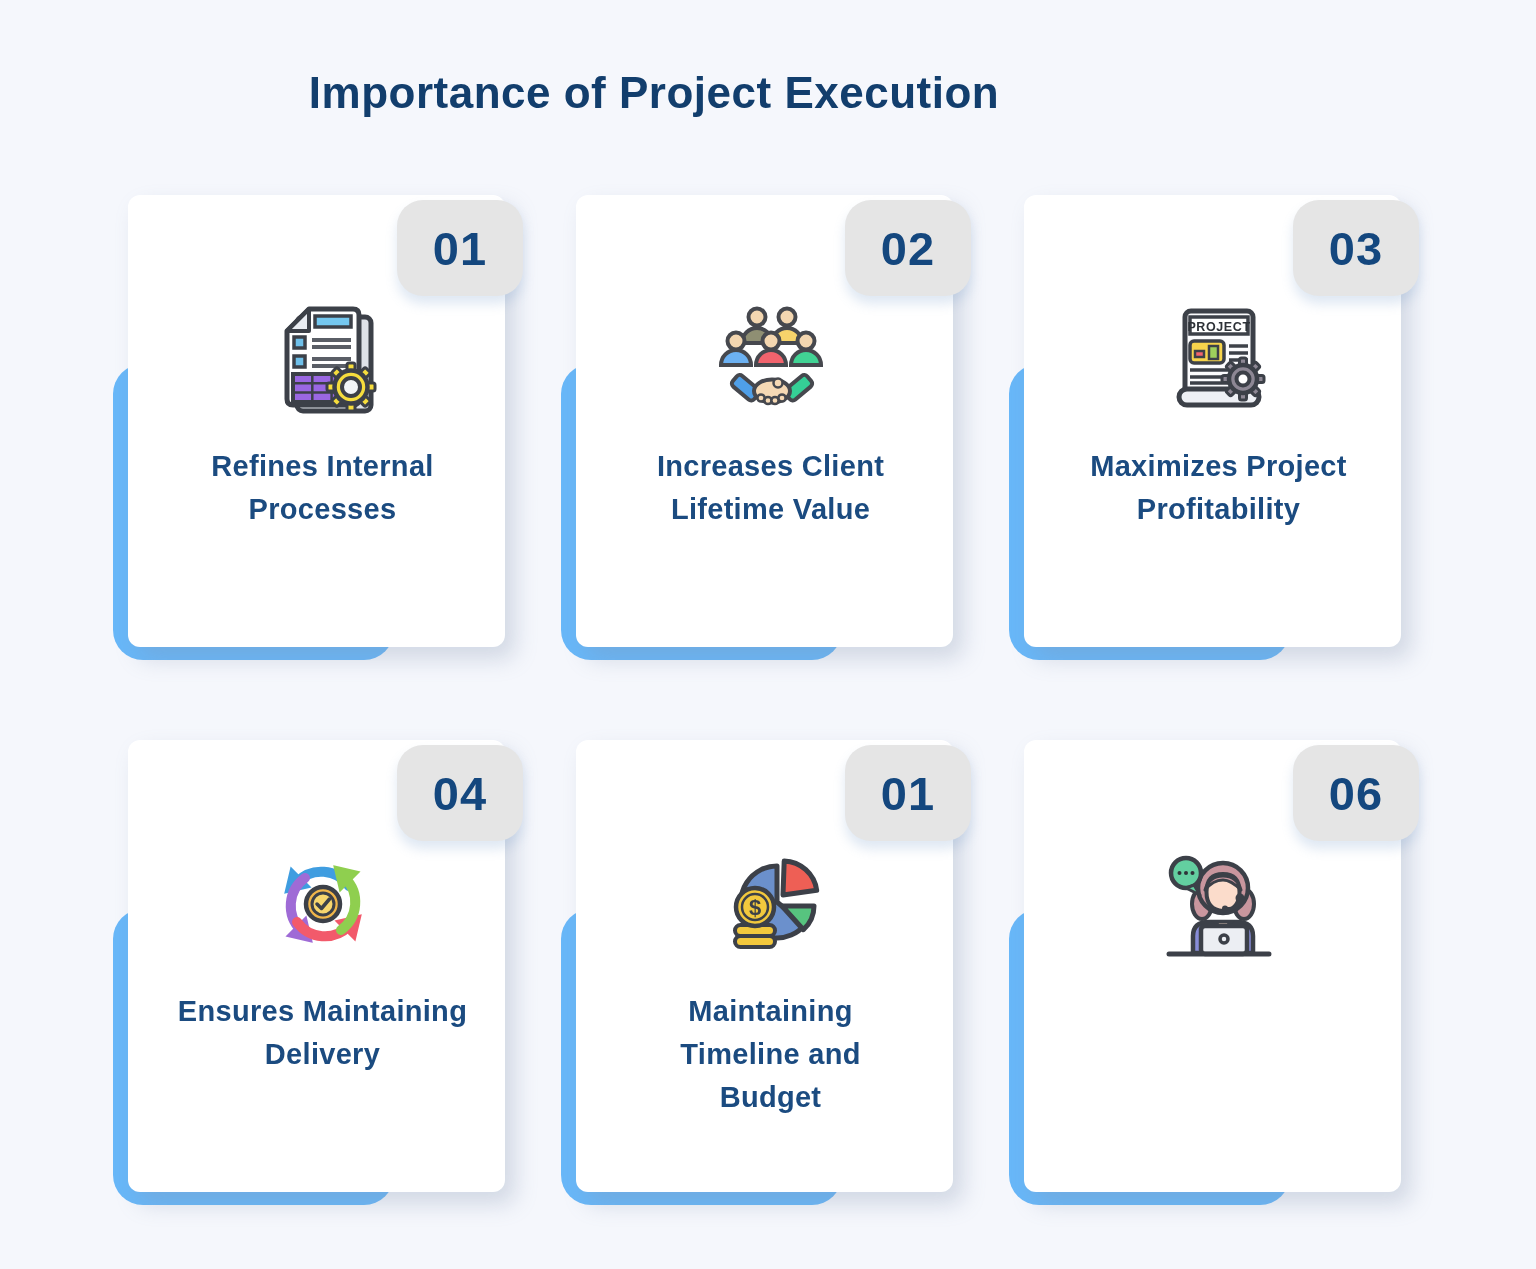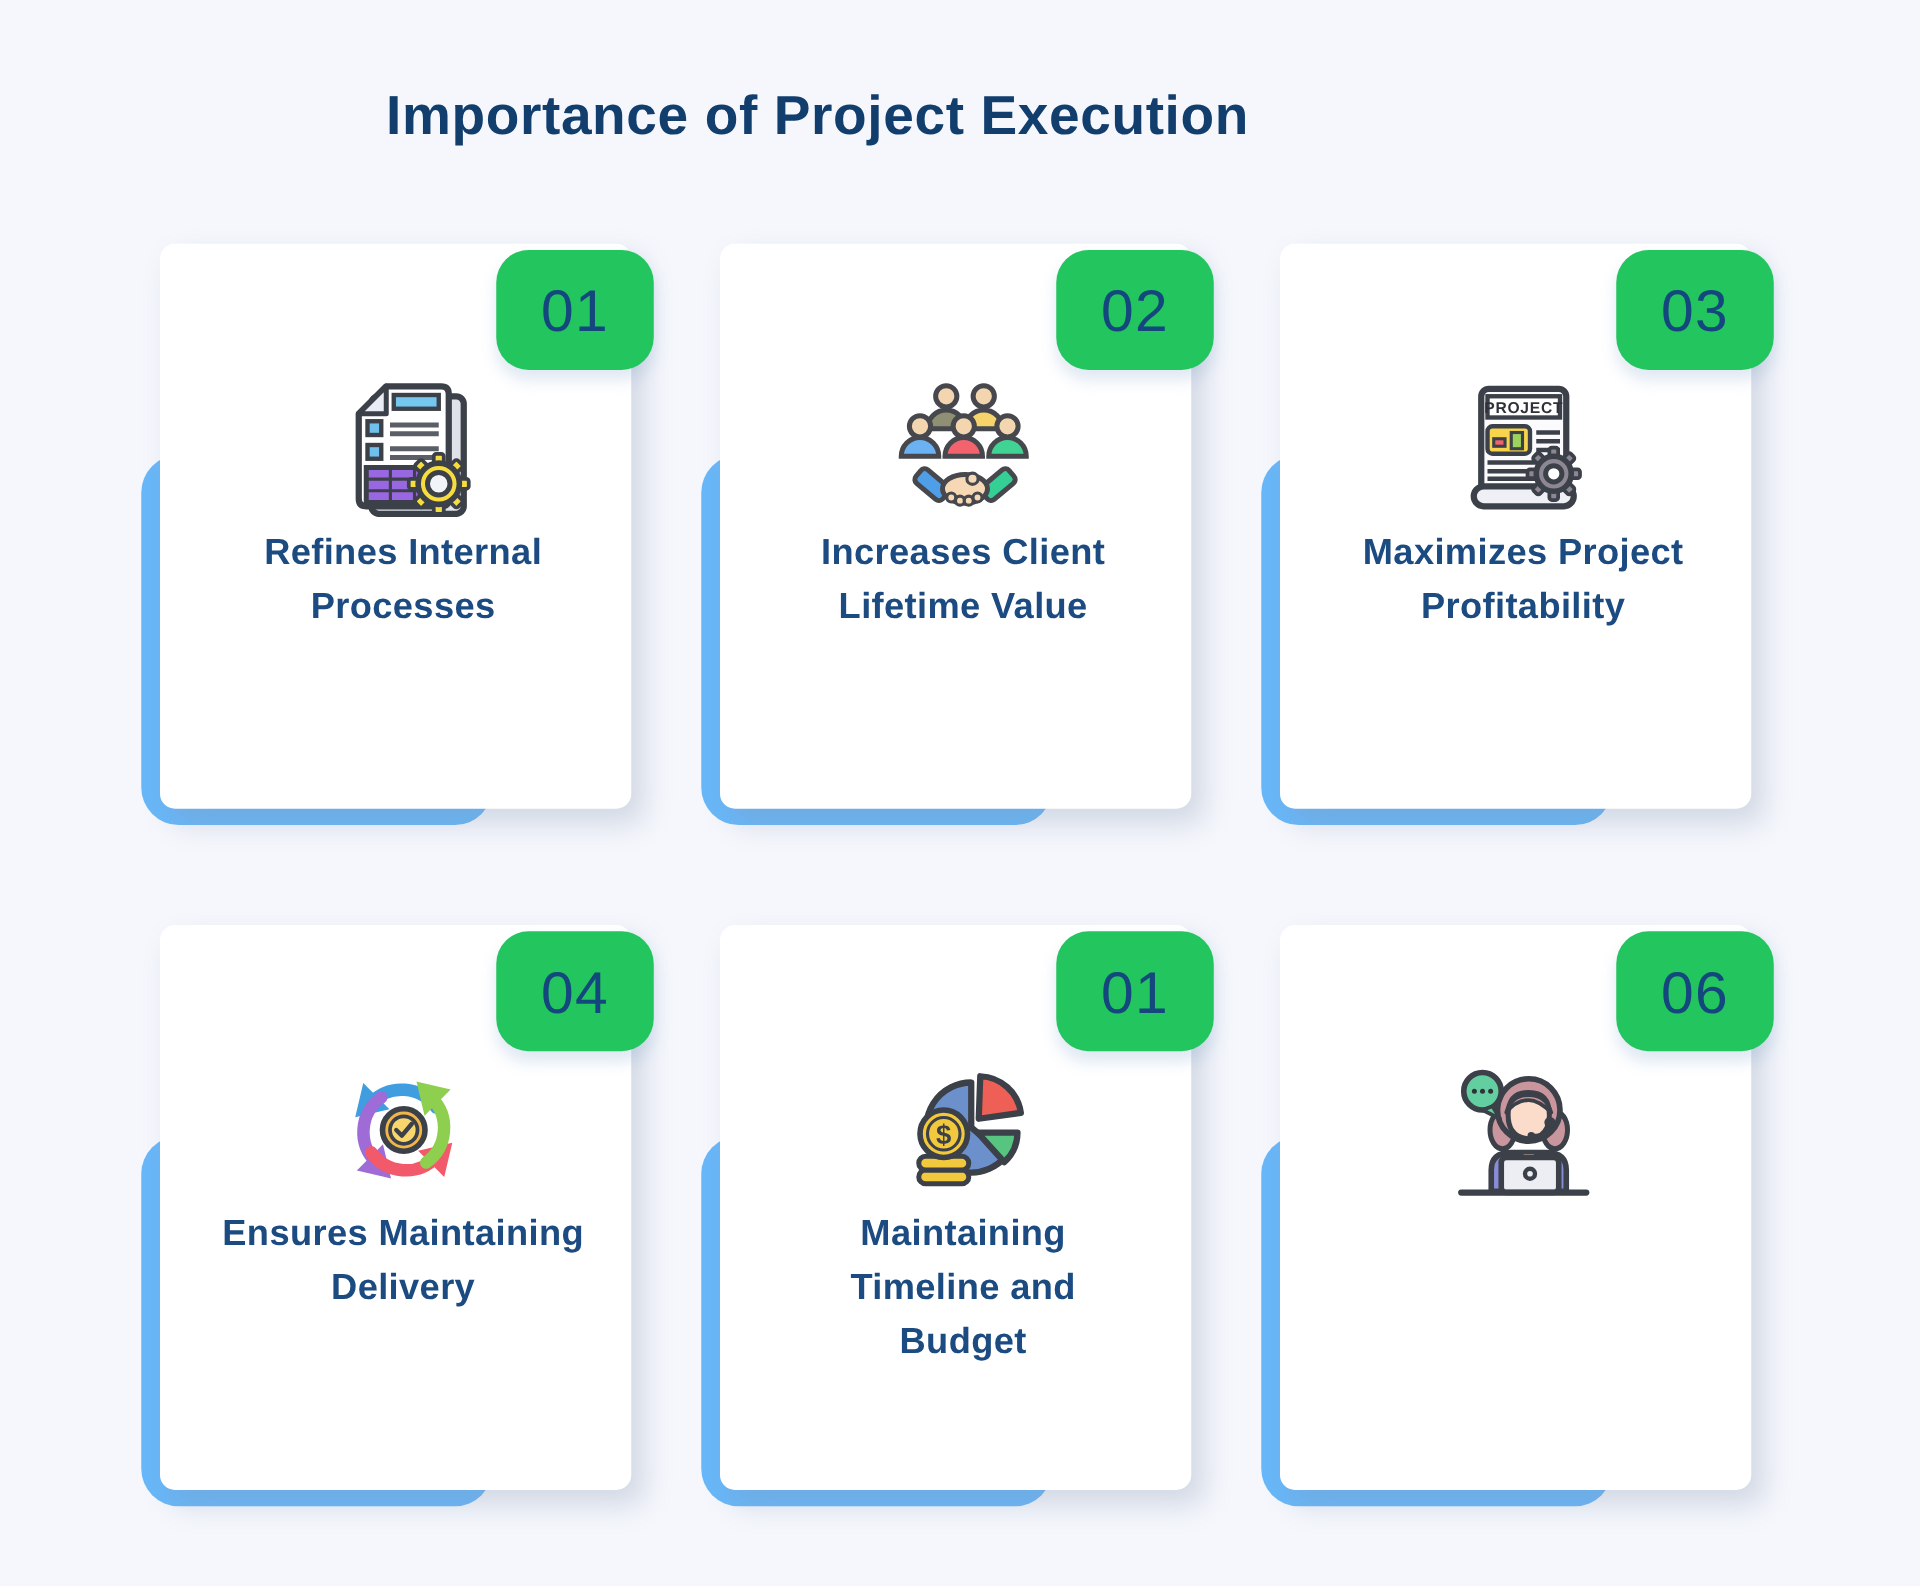--- a/index.html
+++ b/index.html
@@ -31,29 +31,30 @@
   .card-face{
     position:absolute;inset:0;
     background:#ffffff;border-radius:12px;
     box-shadow:10px 12px 22px rgba(130,145,175,.30);
     display:flex;flex-direction:column;align-items:center;
     padding-top:106px;box-sizing:border-box;padding-left:12px;
   }
   .badge{
     position:absolute;top:5px;right:-18px;
     width:126px;height:96px;border-radius:26px;
-    background:#22c55e;
+    background:#e5e5e5;
     display:flex;align-items:center;justify-content:center;
-    font-size:47px;font-weight:normal;color:#14477e;
+    font-size:47px;font-weight:bold;color:#14477e;
     letter-spacing:1px;
     box-shadow:0 8px 12px rgba(110,150,200,.22);
   }
   .icon-wrap{width:120px;height:120px;flex:0 0 auto;}
   .icon-wrap svg{width:120px;height:120px;display:block;}
   .card-title{
+    margin-top:24px;
     font-size:29px;line-height:43px;font-weight:bold;
     letter-spacing:.3px;
     color:#1b4b80;text-align:center;white-space:pre-line;
   }
 </style>
 </head>
 <body>
 
 <div class="canvas">
 

